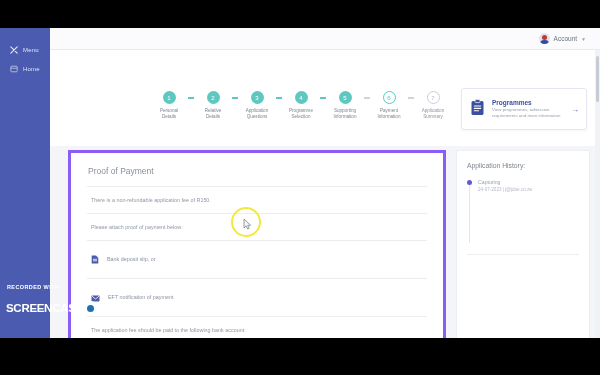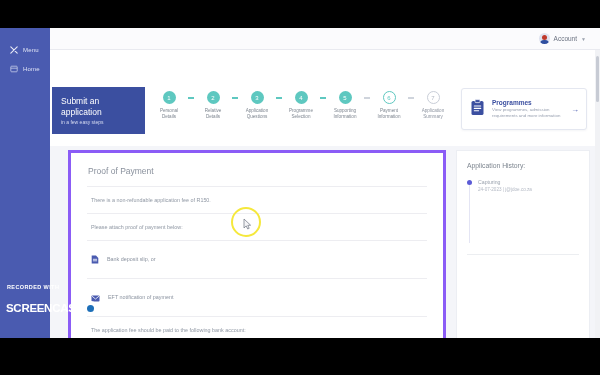--- a/index.html
+++ b/index.html
@@ -259,25 +259,20 @@
     </div>
 
     <div id="topbar">
       <div id="avatar"></div>
       <span id="account-label">Account</span>
       <span class="caret">▼</span>
     </div>
 
     <div id="header-band"></div>
 
-    <div id="submit-card">
-      <div class="l1">Submit an</div>
-      <div class="l2">application</div>
-      <div class="l3">in a few easy steps</div>
-    </div>
 
     <div id="stepper">
         <div class="step done">
           <div class="circle">1</div>
           <div class="lbl">
             <div>Personal</div>
             <div>Details</div>
           </div>
         </div>
         <div class="connector"></div>

